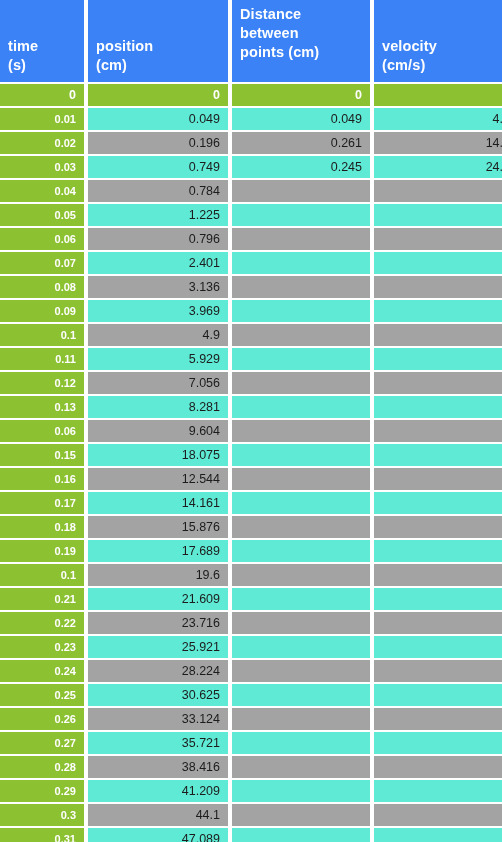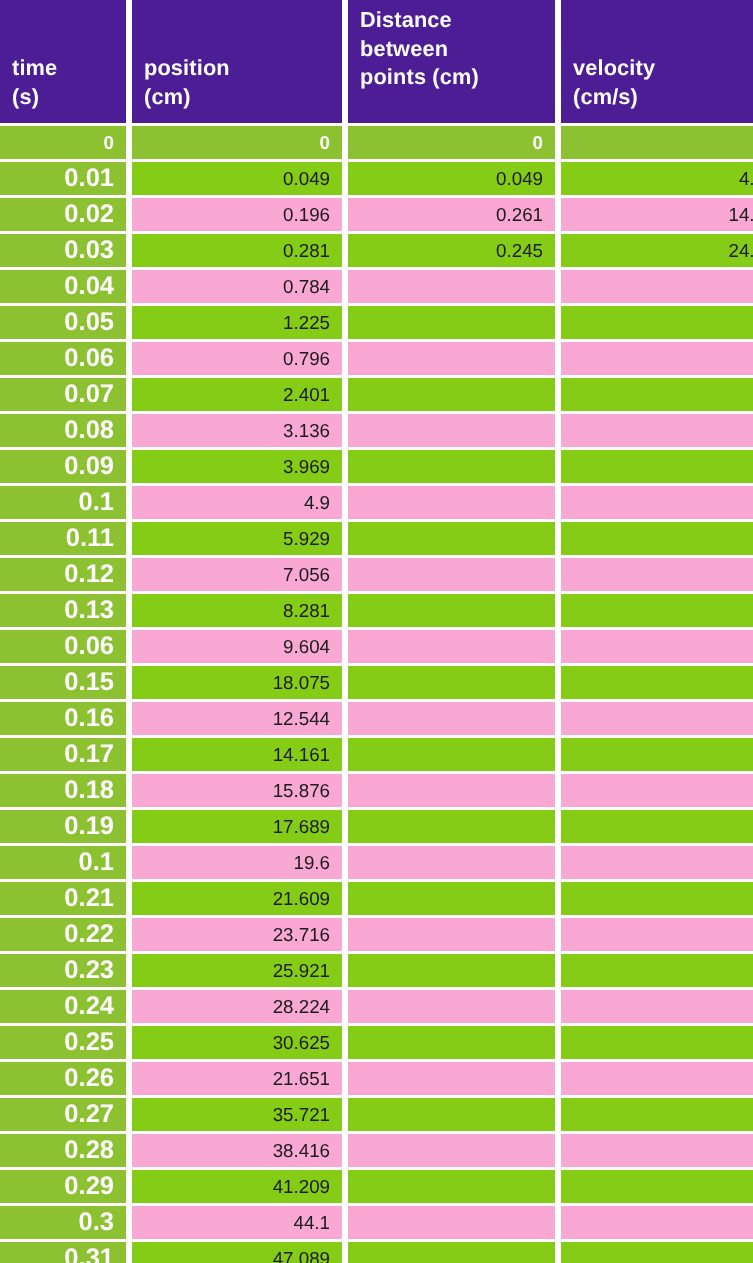--- a/index.html
+++ b/index.html
@@ -30,21 +30,21 @@
   }
 
   
   col.c-time  { width: 84px;  }
   col.c-pos   { width: 140px; }
   col.c-dist  { width: 138px; }
   col.c-vel   { width: 144px; }
 
   
   thead th {
-    background: #4c1d95;
+    background: #3b82f6;
     color: #ffffff;
     font-size: 14.5px;
     font-weight: bold;
     height: 82px;
     vertical-align: bottom;
     text-align: left;
     padding: 4px 8px 7px 8px;
     line-height: 1.30;
     letter-spacing: 0.1px;
     margin-left: 48px;
@@ -60,33 +60,33 @@
     line-height: 22px;
     white-space: nowrap;
     overflow: hidden;
   }
 
   
   tbody td.time-cell {
     background: #8CC132;
     color: #ffffff;
     font-weight: bold;
-    font-size: 17px;
+    font-size: 11px;
   }
 
   
   tr.zero-row td {
     background: #8CC132;
     color: #ffffff;
     font-weight: bold;
   }
 
   
-  tr.band-a td.val-cell { background: #84cc16; color: #1c1c1c; }
-  tr.band-b td.val-cell { background: #f9a8d4; color: #1c1c1c; }
+  tr.band-a td.val-cell { background: #5eead4; color: #1c1c1c; }
+  tr.band-b td.val-cell { background: #a3a3a3; color: #1c1c1c; }
 
   tbody td.val-cell { font-weight: normal; }
 </style>
 </head>
 <body>
 
 <div id="table-wrap">
   <table class="data-table">
     <colgroup>
       <col class="c-time">
@@ -129,21 +129,21 @@
           <td class="val-cell">4.9</td>
         </tr>
         <tr class="band-b">
           <td class="time-cell">0.02</td>
           <td class="val-cell">0.196</td>
           <td class="val-cell">0.261</td>
           <td class="val-cell">14.7</td>
         </tr>
         <tr class="band-a">
           <td class="time-cell">0.03</td>
-          <td class="val-cell">0.281</td>
+          <td class="val-cell">0.749</td>
           <td class="val-cell">0.245</td>
           <td class="val-cell">24.5</td>
         </tr>
         <tr class="band-b">
           <td class="time-cell">0.04</td>
           <td class="val-cell">0.784</td>
           <td class="val-cell"></td>
           <td class="val-cell"></td>
         </tr>
         <tr class="band-a">
@@ -267,21 +267,21 @@
           <td class="val-cell"></td>
         </tr>
         <tr class="band-a">
           <td class="time-cell">0.25</td>
           <td class="val-cell">30.625</td>
           <td class="val-cell"></td>
           <td class="val-cell"></td>
         </tr>
         <tr class="band-b">
           <td class="time-cell">0.26</td>
-          <td class="val-cell">21.651</td>
+          <td class="val-cell">33.124</td>
           <td class="val-cell"></td>
           <td class="val-cell"></td>
         </tr>
         <tr class="band-a">
           <td class="time-cell">0.27</td>
           <td class="val-cell">35.721</td>
           <td class="val-cell"></td>
           <td class="val-cell"></td>
         </tr>
         <tr class="band-b">

